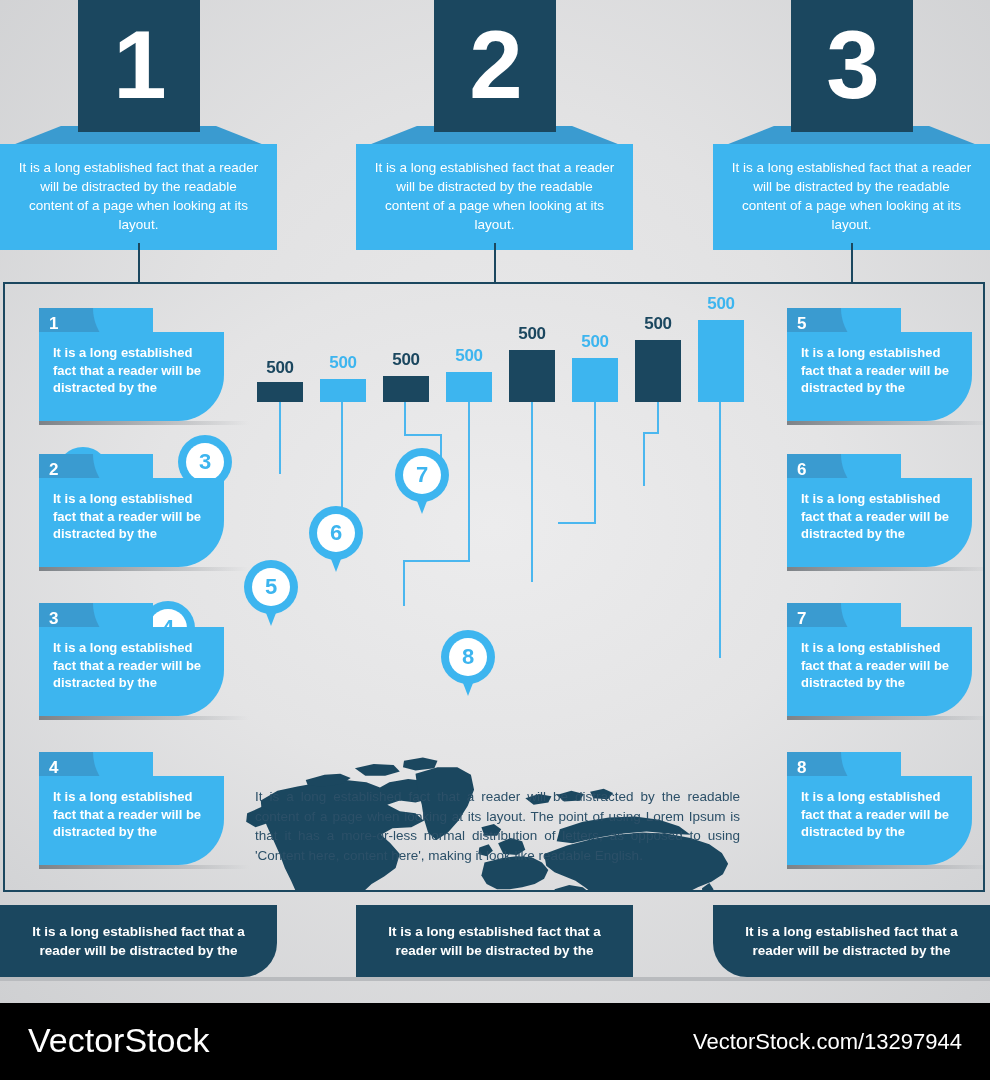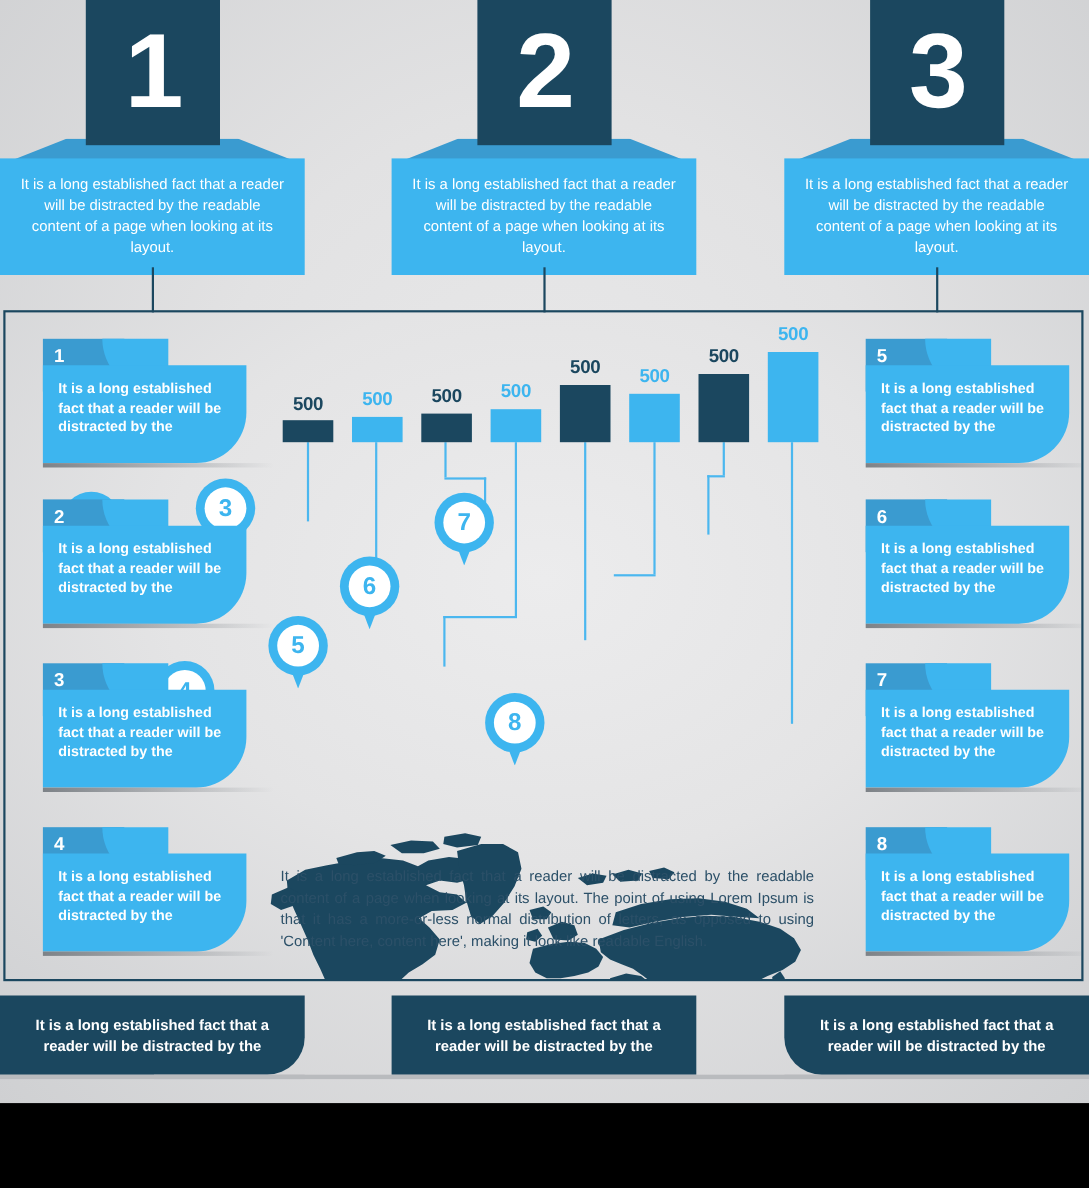--- a/index.html
+++ b/index.html
@@ -390,13 +390,15 @@
 
   <div class="botban" style="left:356px;top:905px;width:277px;">It is a long established fact that a reader will be distracted by the</div>
   <div class="botshadow" style="left:140px;top:977px;width:630px;"></div>
 
   <div class="botban" style="left:713px;top:905px;width:277px;border-radius:0 0 0 34px;">It is a long established fact that a reader will be distracted by the</div>
   <div class="botshadow" style="left:713px;top:977px;width:277px;"></div>
 
 </div>
 
 <div id="wm">
+  <div class="logo">VectorStock</div>
+  <div class="url">VectorStock.com/13297944</div>
 </div>
 
 </body></html>

